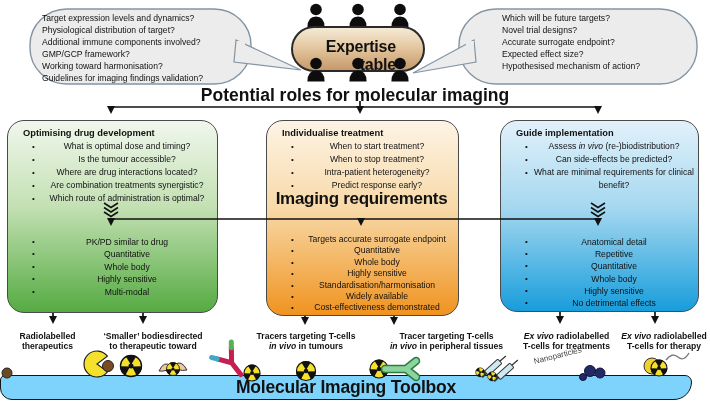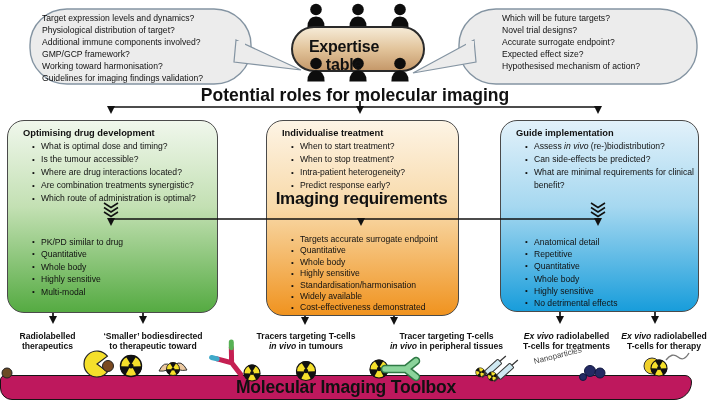--- a/index.html
+++ b/index.html
@@ -6,36 +6,36 @@
   .stage{position:relative;width:710px;height:401px;background:#fff;overflow:hidden;
          font-family:"Liberation Sans","DejaVu Sans",sans-serif;color:#111;}
   .overlay{position:absolute;left:0;top:0;z-index:2;}
   .txt{position:absolute;z-index:3;}
 
   
   .bubble-text{font-size:8.6px;font-weight:normal;line-height:11.9px;color:#111;}
   #bubble-text-left{left:42px;top:13px;width:212px;}
   #bubble-text-right{left:502px;top:13px;width:200px;}
 
-  .table-label{left:292px;top:38px;width:104px;text-align:center;
+  .table-label{left:292px;top:38px;width:104px;text-align:right;
                font-size:16px;font-weight:bold;letter-spacing:-0.2px;}
 
   .main-title{left:0;top:85px;width:710px;text-align:center;
               font-size:17.5px;font-weight:bold;}
 
   
   .panel{position:absolute;top:120px;z-index:1;border:1.4px solid #4a4a4a;border-radius:17px;}
   .panel-green{left:7px;width:209px;height:191px;
      background:linear-gradient(180deg,#f0f7ec 0%,#c3e0b3 45%,#55ab42 100%);}
   .panel-orange{left:266px;width:191px;height:194px;
      background:linear-gradient(180deg,#fdf4e5 0%,#f8d9a8 45%,#f0931f 100%);}
   .panel-blue{left:500px;width:197px;height:190px;
      background:linear-gradient(180deg,#e2f1fa 0%,#a6d8f0 45%,#189ddb 100%);}
   .panel-title{font-size:9.3px;font-weight:bold;margin:7px 0 2px 15px;}
-  ul.q-list,ul.req-list{margin:1px 0 0 0;padding:0 4px 0 24px;list-style:none;}
+  ul.q-list,ul.req-list{margin:1px 0 0 0;padding:0 4px 0 24px;list-style:none;text-align:center;}
   ul.q-list li,ul.req-list li{font-size:8.6px;line-height:13px;position:relative;padding-left:9px;}
   ul.q-list li::before,ul.req-list li::before{content:"\2022";position:absolute;left:0;font-size:8px;}
   ul.req-list{position:absolute;left:0;right:0;top:114px;}
   .panel-orange ul.req-list{top:112px;}
   .panel-orange ul.req-list li{line-height:11.4px;}
   .panel-green ul.req-list li{line-height:12.4px;}
   .panel-blue ul.req-list li{line-height:12.2px;}
 
   .imaging-req-title{left:263px;top:189px;width:197px;text-align:center;
                      font-size:17px;font-weight:bold;letter-spacing:-0.3px;}
@@ -48,21 +48,21 @@
   #tool-label-3{left:240px;width:132px;}
   #tool-label-4{left:375px;width:143px;}
   #tool-label-5{left:515px;width:103px;}
   #tool-label-6{left:618px;width:92px;}
 
   .nano-label{left:534px;top:357px;width:72px;font-size:8px;color:#444;
               transform:rotate(-14deg);transform-origin:left center;z-index:3;}
 
   
   .band{position:absolute;left:0;top:375px;width:690px;height:23px;z-index:1;
-        background:#be185d;border:1.7px solid #141414;
+        background:#7dd3fc;border:1.7px solid #141414;
         border-radius:5px 7px 18px 12px;}
   .band-label{width:100%;text-align:center;font-size:17.5px;font-weight:bold;
               line-height:22px;letter-spacing:-0.2px;}
 </style>
 </head>
 <body>
 
 <div class="stage">
 
   <div class="panel panel-green">

